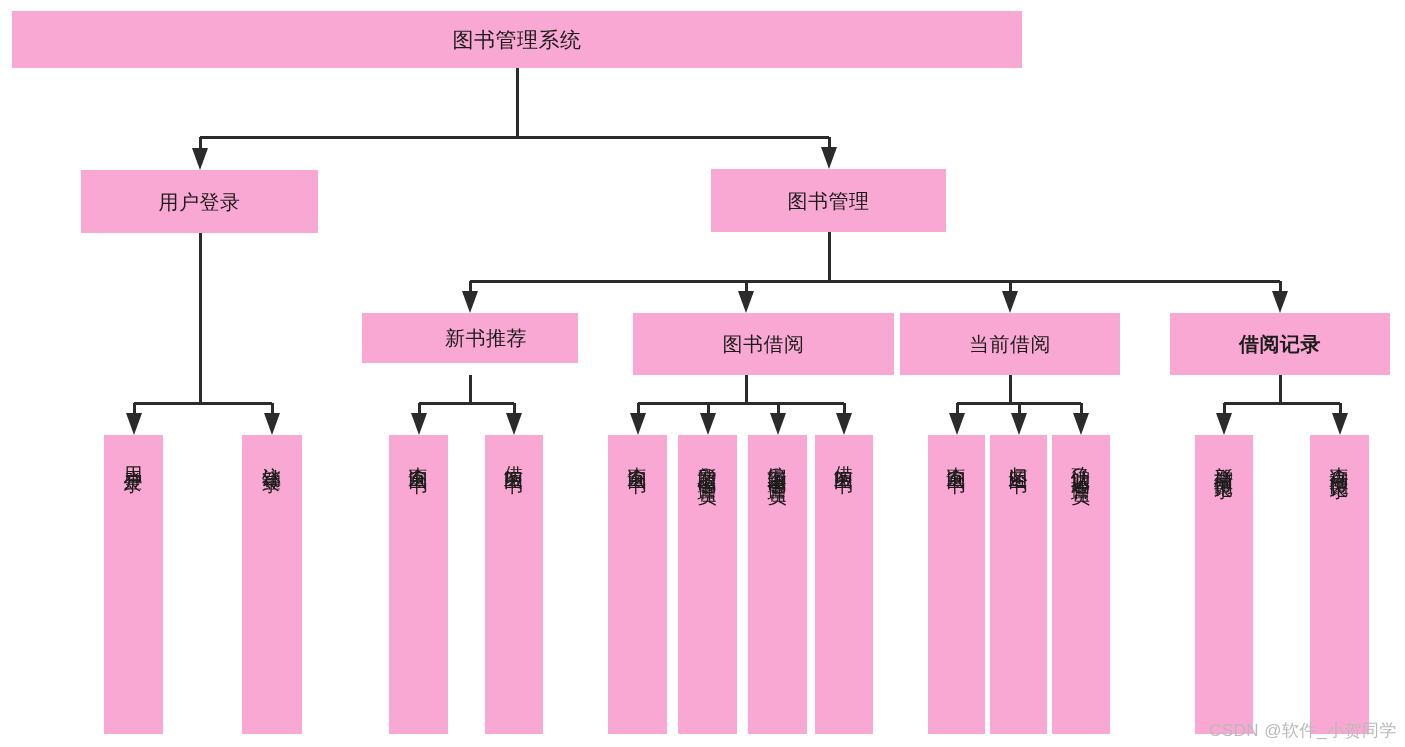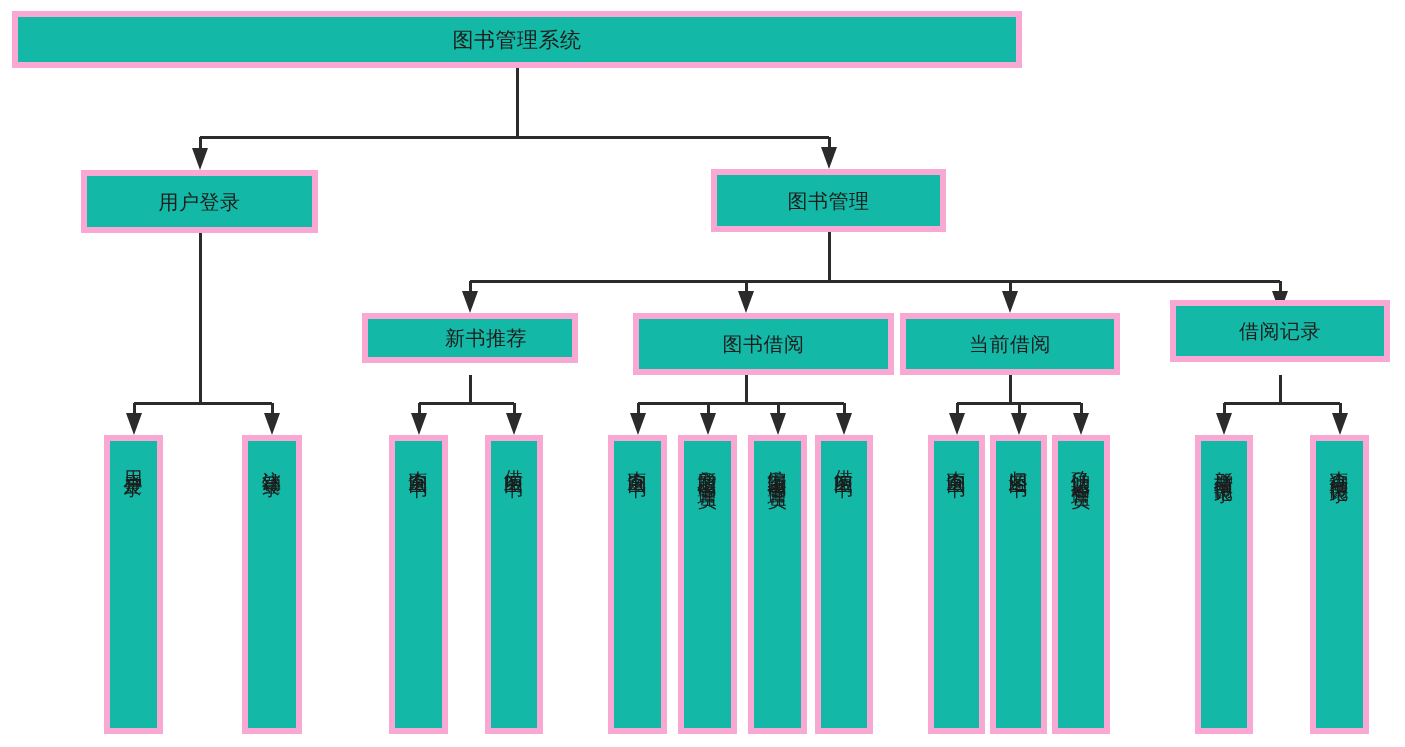--- a/index.html
+++ b/index.html
@@ -21,22 +21,22 @@
     position: absolute;
     left: 0;
     top: 0;
     width: 1405px;
     height: 747px;
     pointer-events: none;
   }
   .node {
     position: absolute;
     box-sizing: border-box;
-    border: 6px solid #f9a8d4;
-    background: #14b8a6;
+    border: 2px solid #f9a8d4;
+    background: #f9a8d4;
     display: flex;
     align-items: center;
     justify-content: center;
     color: #1c1c1c;
   }
   .node.horiz {
     font-size: 20px;
     letter-spacing: 0.5px;
     line-height: 1.1;
   }
@@ -137,21 +137,21 @@
       </div>
       <div class="node horiz" style="left: 362px; top: 313px; width: 216px; height: 50px; padding-left: 32px;">
         <span>新书推荐</span>
       </div>
       <div class="node horiz" style="left: 633px; top: 313px; width: 261px; height: 62px;">
         <span>图书借阅</span>
       </div>
       <div class="node horiz" style="left: 900px; top: 313px; width: 220px; height: 62px; text-align: center;">
         <span>当前借阅</span>
       </div>
-      <div class="node horiz" style="left: 1170px; top: 300px; width: 220px; height: 62px;">
+      <div class="node horiz" style="left: 1170px; top: 313px; width: 220px; height: 62px; font-weight: bold;">
         <span>借阅记录</span>
       </div>
       <div class="node leaf" style="left: 104px; top: 435px; width: 59px; height: 299px;">
         <span class="vtext">用户登录</span>
       </div>
       <div class="node leaf" style="left: 242px; top: 435px; width: 60px; height: 299px;">
         <span class="vtext">注销登录</span>
       </div>
       <div class="node leaf" style="left: 389px; top: 435px; width: 59px; height: 299px;">
         <span class="vtext">查询图书</span>
@@ -180,13 +180,14 @@
       <div class="node leaf" style="left: 1052px; top: 435px; width: 58px; height: 299px;">
         <span class="vtext">确认归还（管理员）</span>
       </div>
       <div class="node leaf" style="left: 1195px; top: 435px; width: 58px; height: 299px;">
         <span class="vtext">新增借阅记录</span>
       </div>
       <div class="node leaf" style="left: 1310px; top: 435px; width: 59px; height: 299px;">
         <span class="vtext">查询借阅记录</span>
       </div>
     </div>
+  <div id="watermark">CSDN @软件_小贺同学</div>
 </div>
 
 </body></html>

